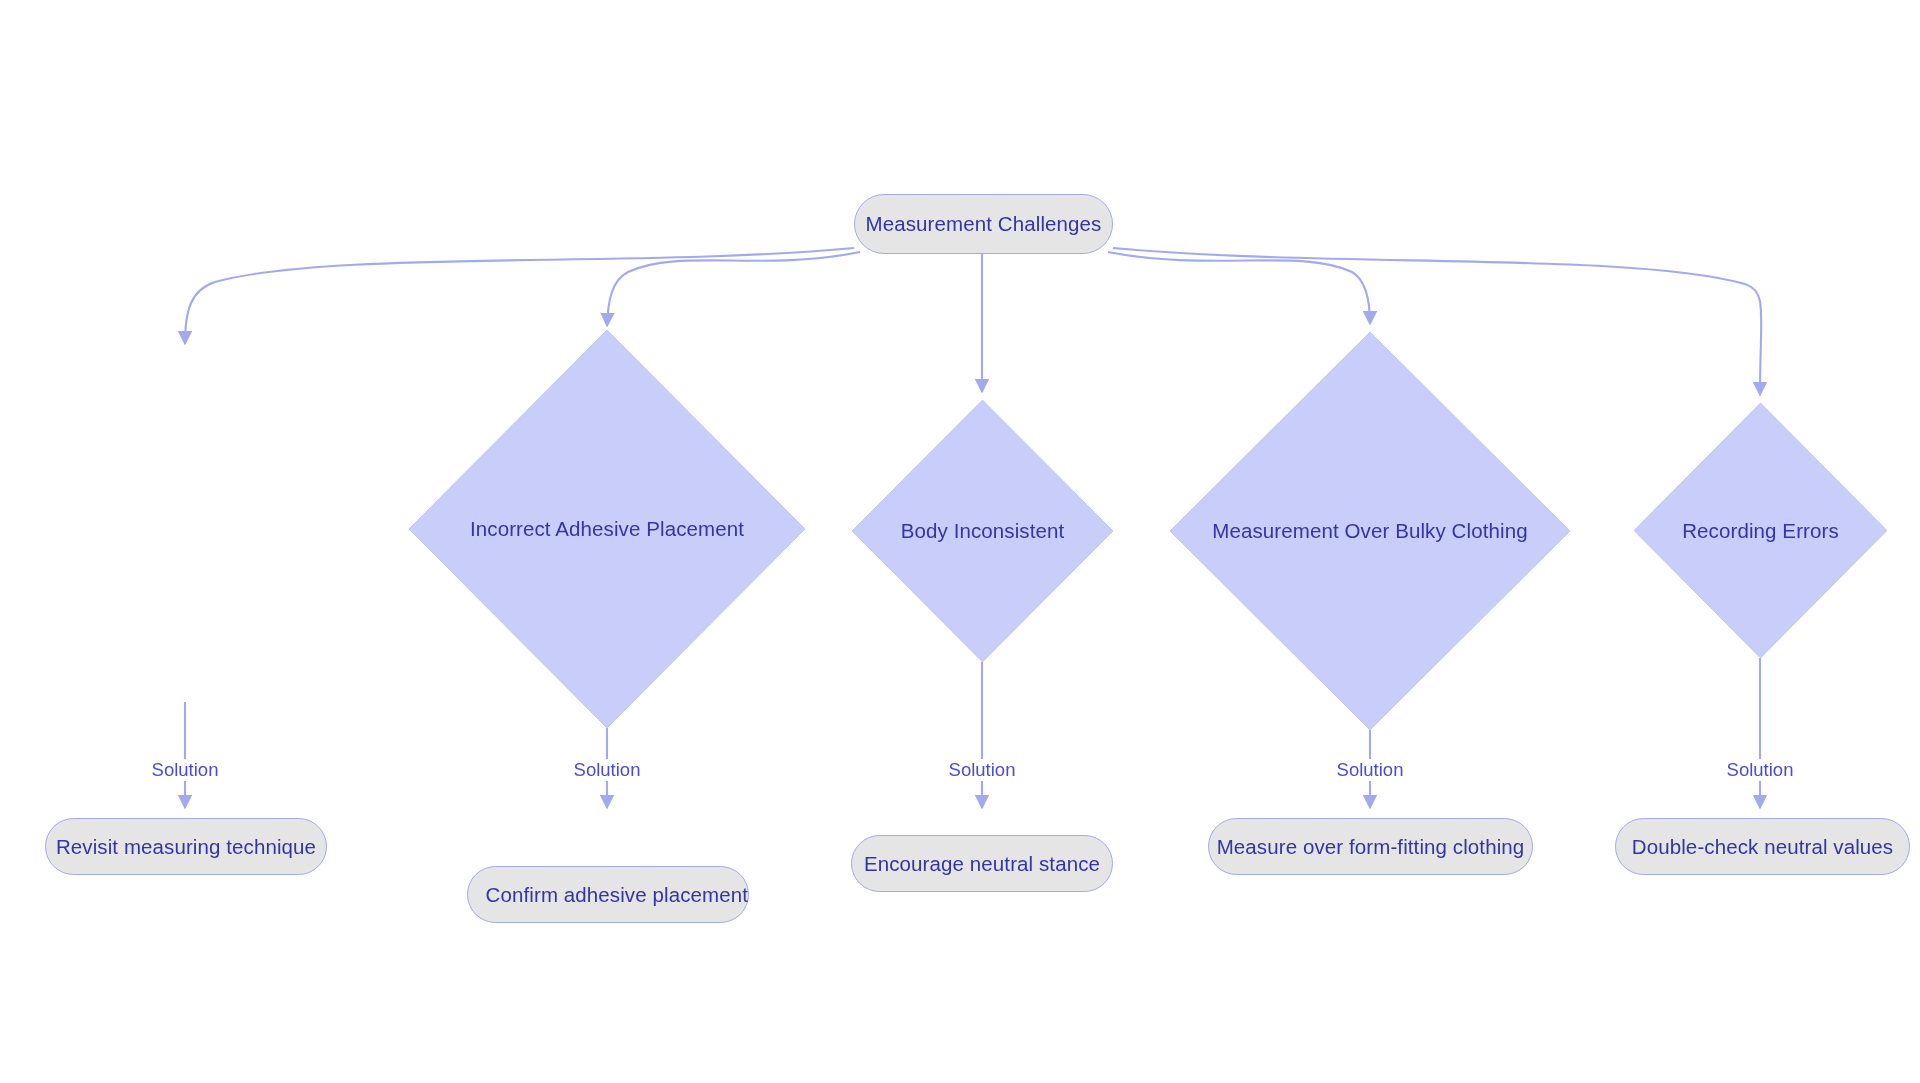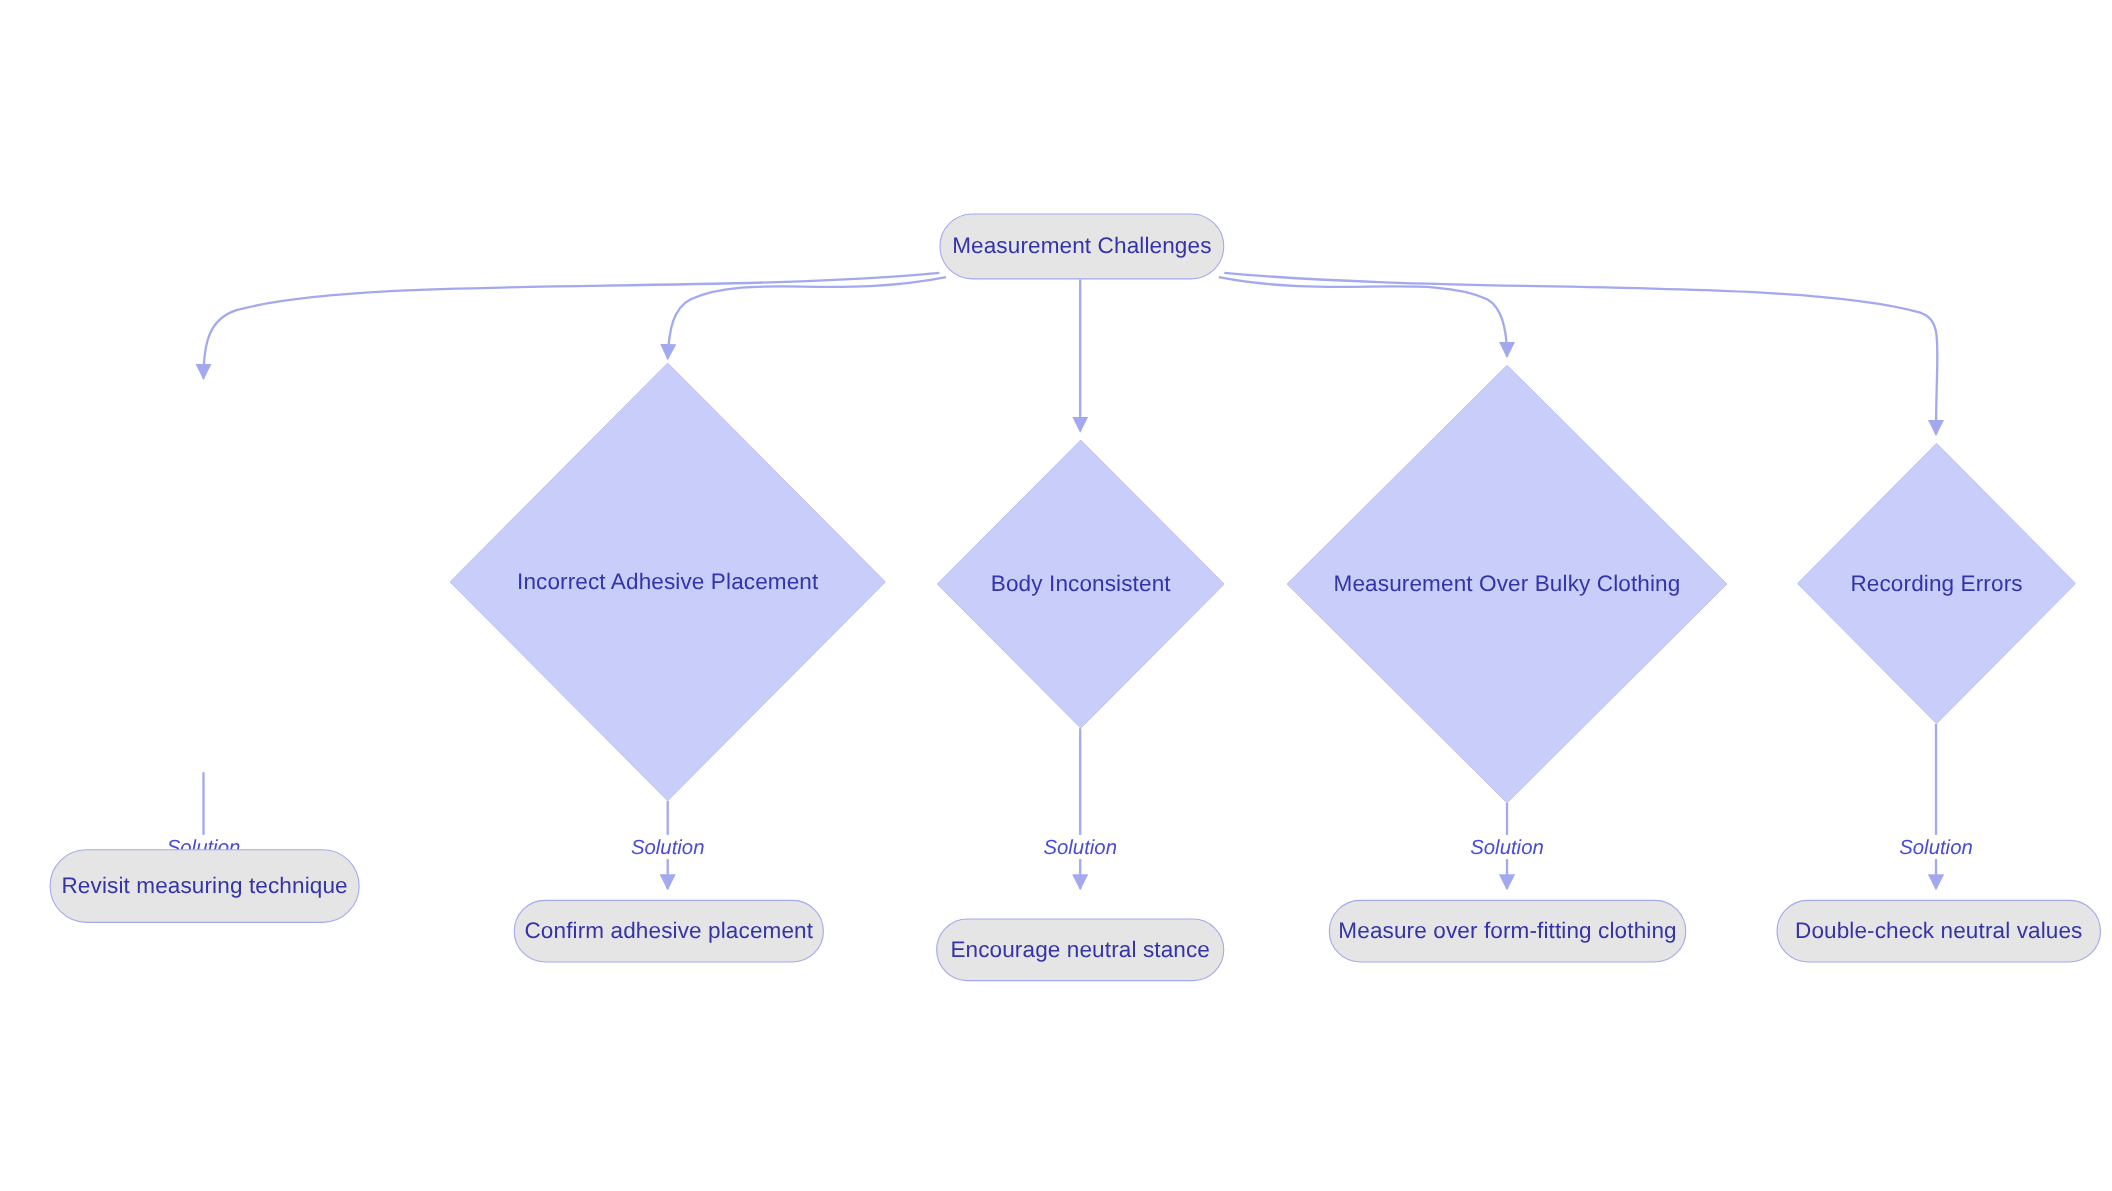--- a/index.html
+++ b/index.html
@@ -36,21 +36,20 @@
   }
 
   .edge-label{
     position:absolute;
     color:#4a4ad9;
     font-size:18.5px;
     white-space:nowrap;
     transform:translate(-50%,-50%);
     background:#ffffff;
     padding:0 5px;
-    font-style:italic;
   }
 </style>
 </head>
 <body>
 
 <div id="stage">
 
   <svg id="edges" viewBox="0 0 1920 1083" xmlns="http://www.w3.org/2000/svg">
     <defs>
       <marker id="arrow" viewBox="0 0 10 10" refX="9" refY="5" markerWidth="7" markerHeight="7" orient="auto-start-reverse">
@@ -105,25 +104,25 @@
     </svg>
     <span class="diamond-label">Recording Errors</span>
   </div>
 
   <span class="edge-label" style="left:185px;top:770px;">Solution</span>
   <span class="edge-label" style="left:607px;top:770px;">Solution</span>
   <span class="edge-label" style="left:982px;top:770px;">Solution</span>
   <span class="edge-label" style="left:1370px;top:770px;">Solution</span>
   <span class="edge-label" style="left:1760px;top:770px;">Solution</span>
 
-  <div class="node rounded" style="left:45px;top:772px;width:282px;height:67px;">
+  <div class="node rounded" style="left:45px;top:818px;width:282px;height:57px;">
     <span class="label">Revisit measuring technique</span>
   </div>
 
-  <div class="node rounded" style="left:467px;top:818px;width:282px;height:57px;">
+  <div class="node rounded" style="left:467px;top:866px;width:282px;height:57px;justify-content:flex-end;">
     <span class="label">Confirm adhesive placement</span>
   </div>
 
   <div class="node rounded" style="left:851px;top:818px;width:262px;height:57px;margin-top:17px;">
     <span class="label">Encourage neutral stance</span>
   </div>
 
   <div class="node rounded" style="left:1208px;top:818px;width:325px;height:57px;">
     <span class="label">Measure over form-fitting clothing</span>
   </div>

